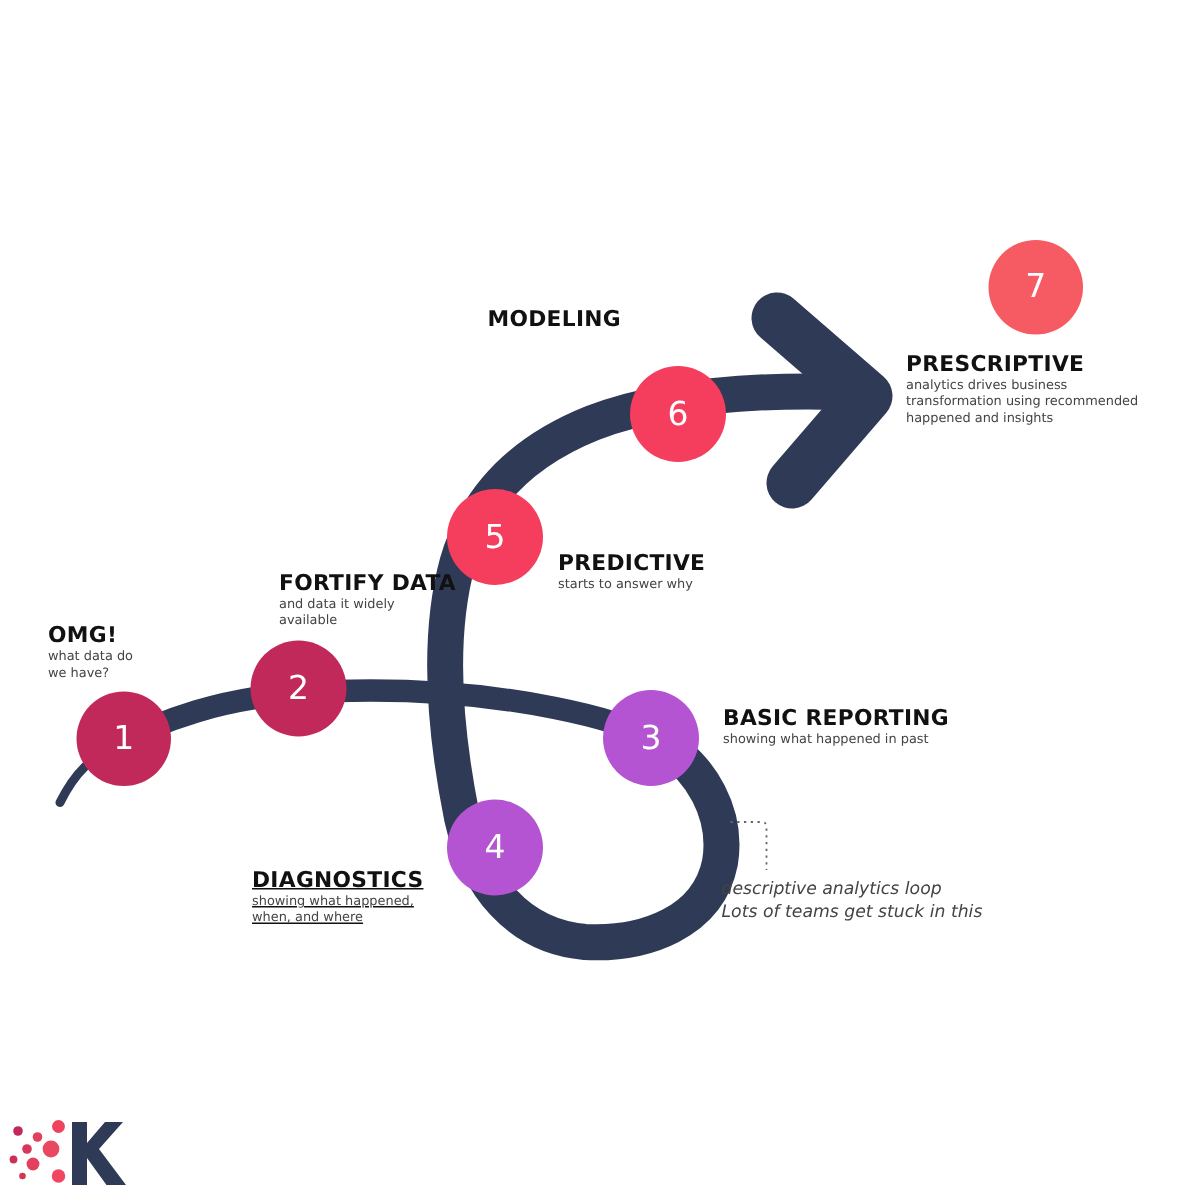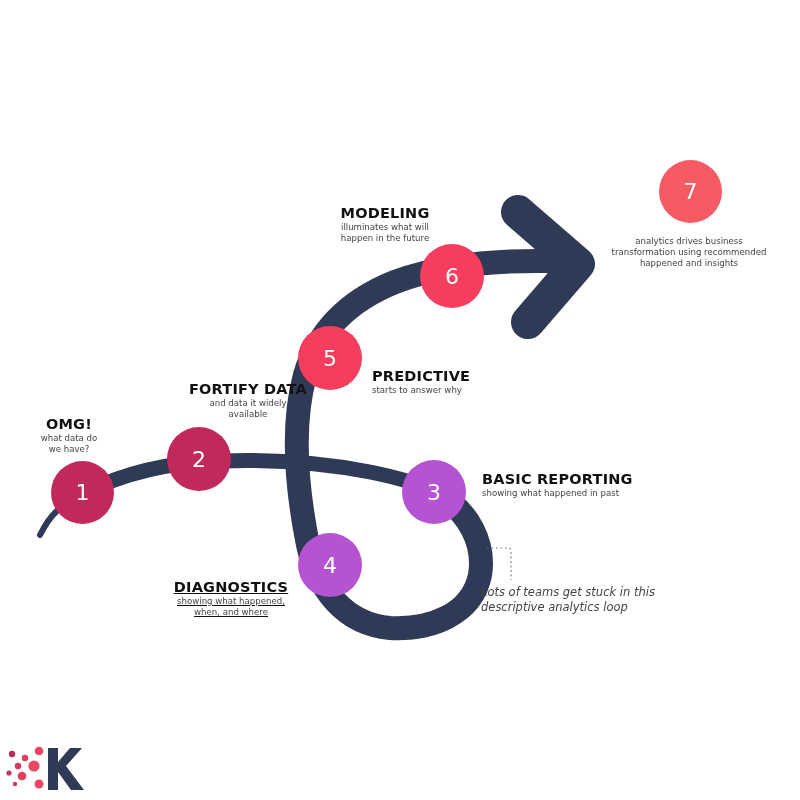--- a/index.html
+++ b/index.html
@@ -2,21 +2,21 @@
 <html><head>
 <meta charset="utf-8">
 <style>
   html, body { margin: 0; padding: 0; background: #ffffff; }
   body { width: 800px; height: 800px; position: relative; overflow: hidden;
          font-family: "Liberation Sans", "DejaVu Sans", sans-serif; }
   #diagram { position: absolute; left: 0; top: 0; width: 800px; height: 800px; }
   .step-circle { position: absolute; border-radius: 50%; display: flex;
                  align-items: center; justify-content: center; color: #ffffff;
                  font-family: "DejaVu Sans", sans-serif; font-size: 22px; font-weight: normal; }
-  .label { position: absolute; text-align: center; color: #111111; }
+  .label { position: absolute; text-align: left; color: #111111; }
   .label .title { font-family: "DejaVu Sans", sans-serif; font-weight: bold;
                   font-size: 14.5px; letter-spacing: 0.2px; color: #111; white-space: nowrap; }
   .label .desc { font-family: "DejaVu Sans", sans-serif; font-size: 8.6px;
                  line-height: 11px; color: #444; margin-top: 1px; }
   .label.left { text-align: left; }
   .note { position: absolute; font-family: "DejaVu Sans", sans-serif; font-style: italic;
           font-size: 11.5px; line-height: 15px; color: #444; white-space: nowrap; }
   #logo { position: absolute; left: 0; top: 740px; width: 100px; height: 60px; }
 </style>
 </head>
@@ -86,37 +86,34 @@
   </div>
 </div>
 
 <div class="label left" style="left:372px;top:368px;width:130px;">
   <div class="title">PREDICTIVE</div>
   <div class="desc">starts to answer why</div>
 </div>
 
 <div class="label" style="left:325px;top:205px;width:120px;">
   <div class="title">MODELING</div>
-  <div class="desc">
-    <div>illuminates what will</div>
-    <div>happen in the future</div>
-  </div>
 </div>
 
 <div class="label" style="left:604px;top:235px;width:170px;">
+  <div class="title">PRESCRIPTIVE</div>
   <div class="desc">
     <div>analytics drives business</div>
     <div>transformation using recommended</div>
     <div>happened and insights</div>
   </div>
 </div>
 
 <div class="note" style="left:481px;top:585px;">
+  <div>descriptive analytics loop</div>
   <div>Lots of teams get stuck in this</div>
-  <div>descriptive analytics loop</div>
 </div>
 
 <svg id="logo" viewBox="0 0 100 60" xmlns="http://www.w3.org/2000/svg">
   <circle cx="12" cy="14" r="3.2" fill="#c0295a"></circle>
   <circle cx="25" cy="18" r="3.2" fill="#e0405c"></circle>
   <circle cx="39" cy="11" r="4.3" fill="#f0415d"></circle>
   <circle cx="18" cy="26" r="3.2" fill="#d8365a"></circle>
   <circle cx="34" cy="26" r="5.6" fill="#e84860"></circle>
   <circle cx="9" cy="33" r="2.6" fill="#c83158"></circle>
   <circle cx="22" cy="36" r="4.3" fill="#e2405c"></circle>

